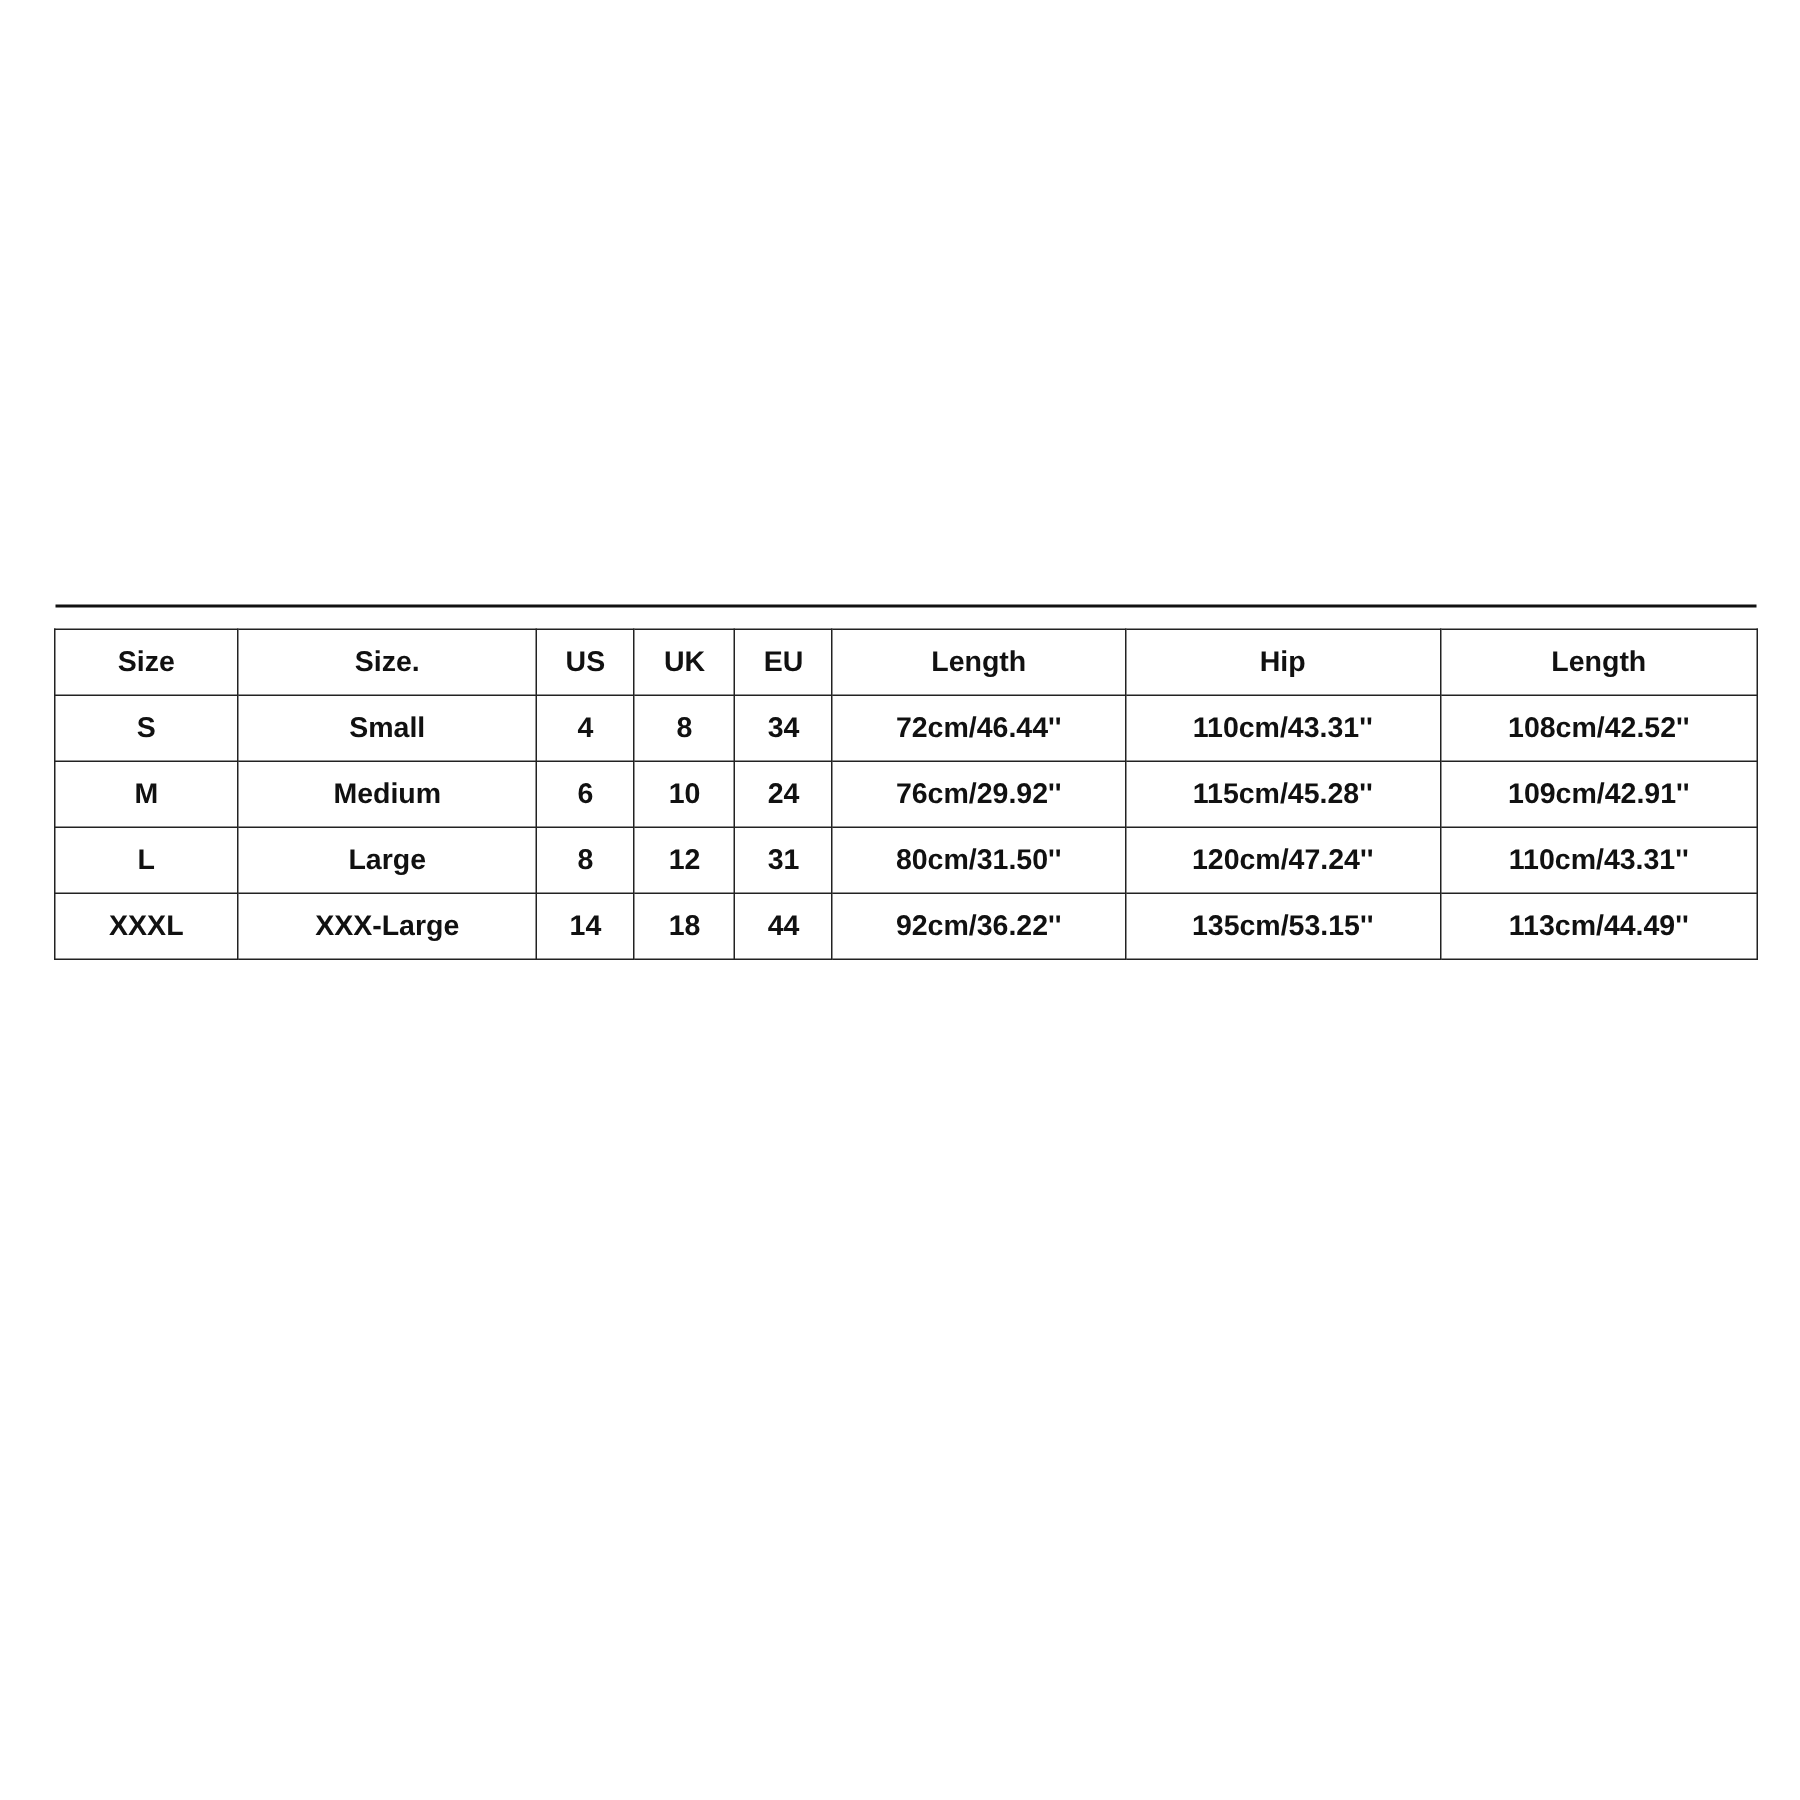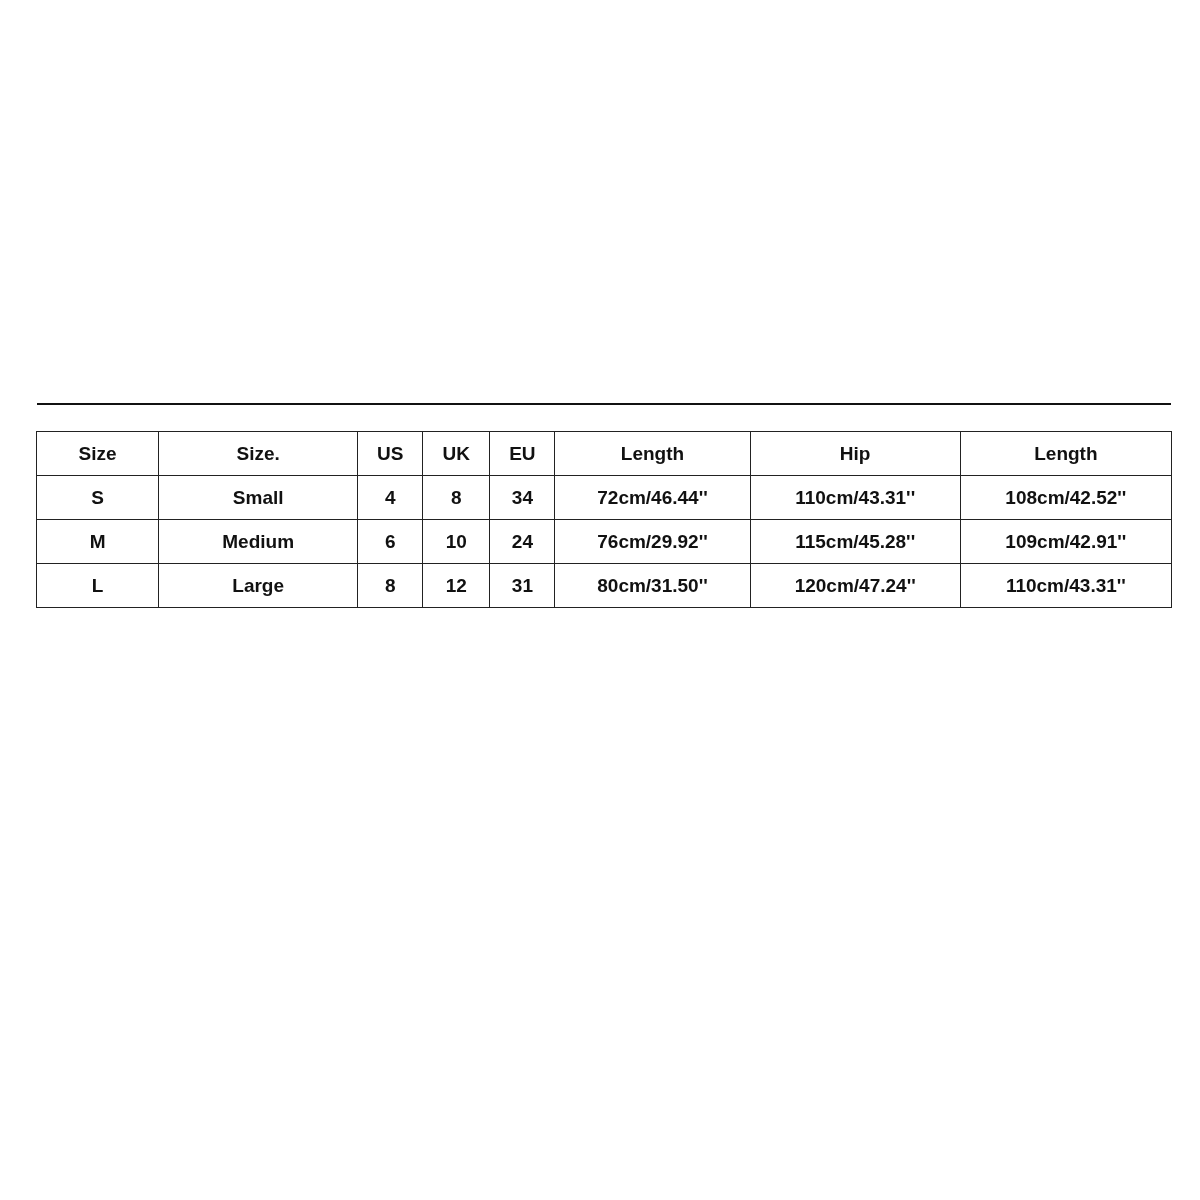--- a/index.html
+++ b/index.html
@@ -1,20 +1,20 @@
 <!DOCTYPE html>
 <html><head>
   <meta charset="utf-8">
   <style>
     html, body { margin:0; padding:0; background:#ffffff; }
     body { width:1200px; height:1200px; position:relative; overflow:hidden;
       font-family: "Liberation Sans", sans-serif; }
     .top-rule { position:absolute; left:37px; top:403px; width:1134px; height:2px; background:#111; }
     table.size-table { position:absolute; left:36px; top:419px; border-collapse:collapse;
-      table-layout:fixed; width:1136px;margin-top:12px; }
+      table-layout:fixed; width:1136px; }
     table.size-table td, table.size-table th {
       border:1.6px solid #222; text-align:center; vertical-align:middle;
       font-weight:bold; font-size:19px; color:#111; height:43px; padding:0;
     }
     col.c0 { width:122px; } col.c1 { width:199px; } col.c2 { width:65px; }
     col.c3 { width:67px; } col.c4 { width:65px; } col.c5 { width:195px; }
     col.c6 { width:210px; } col.c7 { width:211px; }
   </style>
 </head>
 <body>
@@ -68,14 +68,24 @@
     <tr>
       <td>L</td>
       <td>Large</td>
       <td>8</td>
       <td>12</td>
       <td>31</td>
       <td>80cm/31.50''</td>
       <td>120cm/47.24''</td>
       <td>110cm/43.31''</td>
     </tr>
+    <tr>
+      <td>XXXL</td>
+      <td>XXX-Large</td>
+      <td>14</td>
+      <td>18</td>
+      <td>44</td>
+      <td>92cm/36.22''</td>
+      <td>135cm/53.15''</td>
+      <td>113cm/44.49''</td>
+    </tr>
   </tbody>
 </table>
 
 </body></html>

